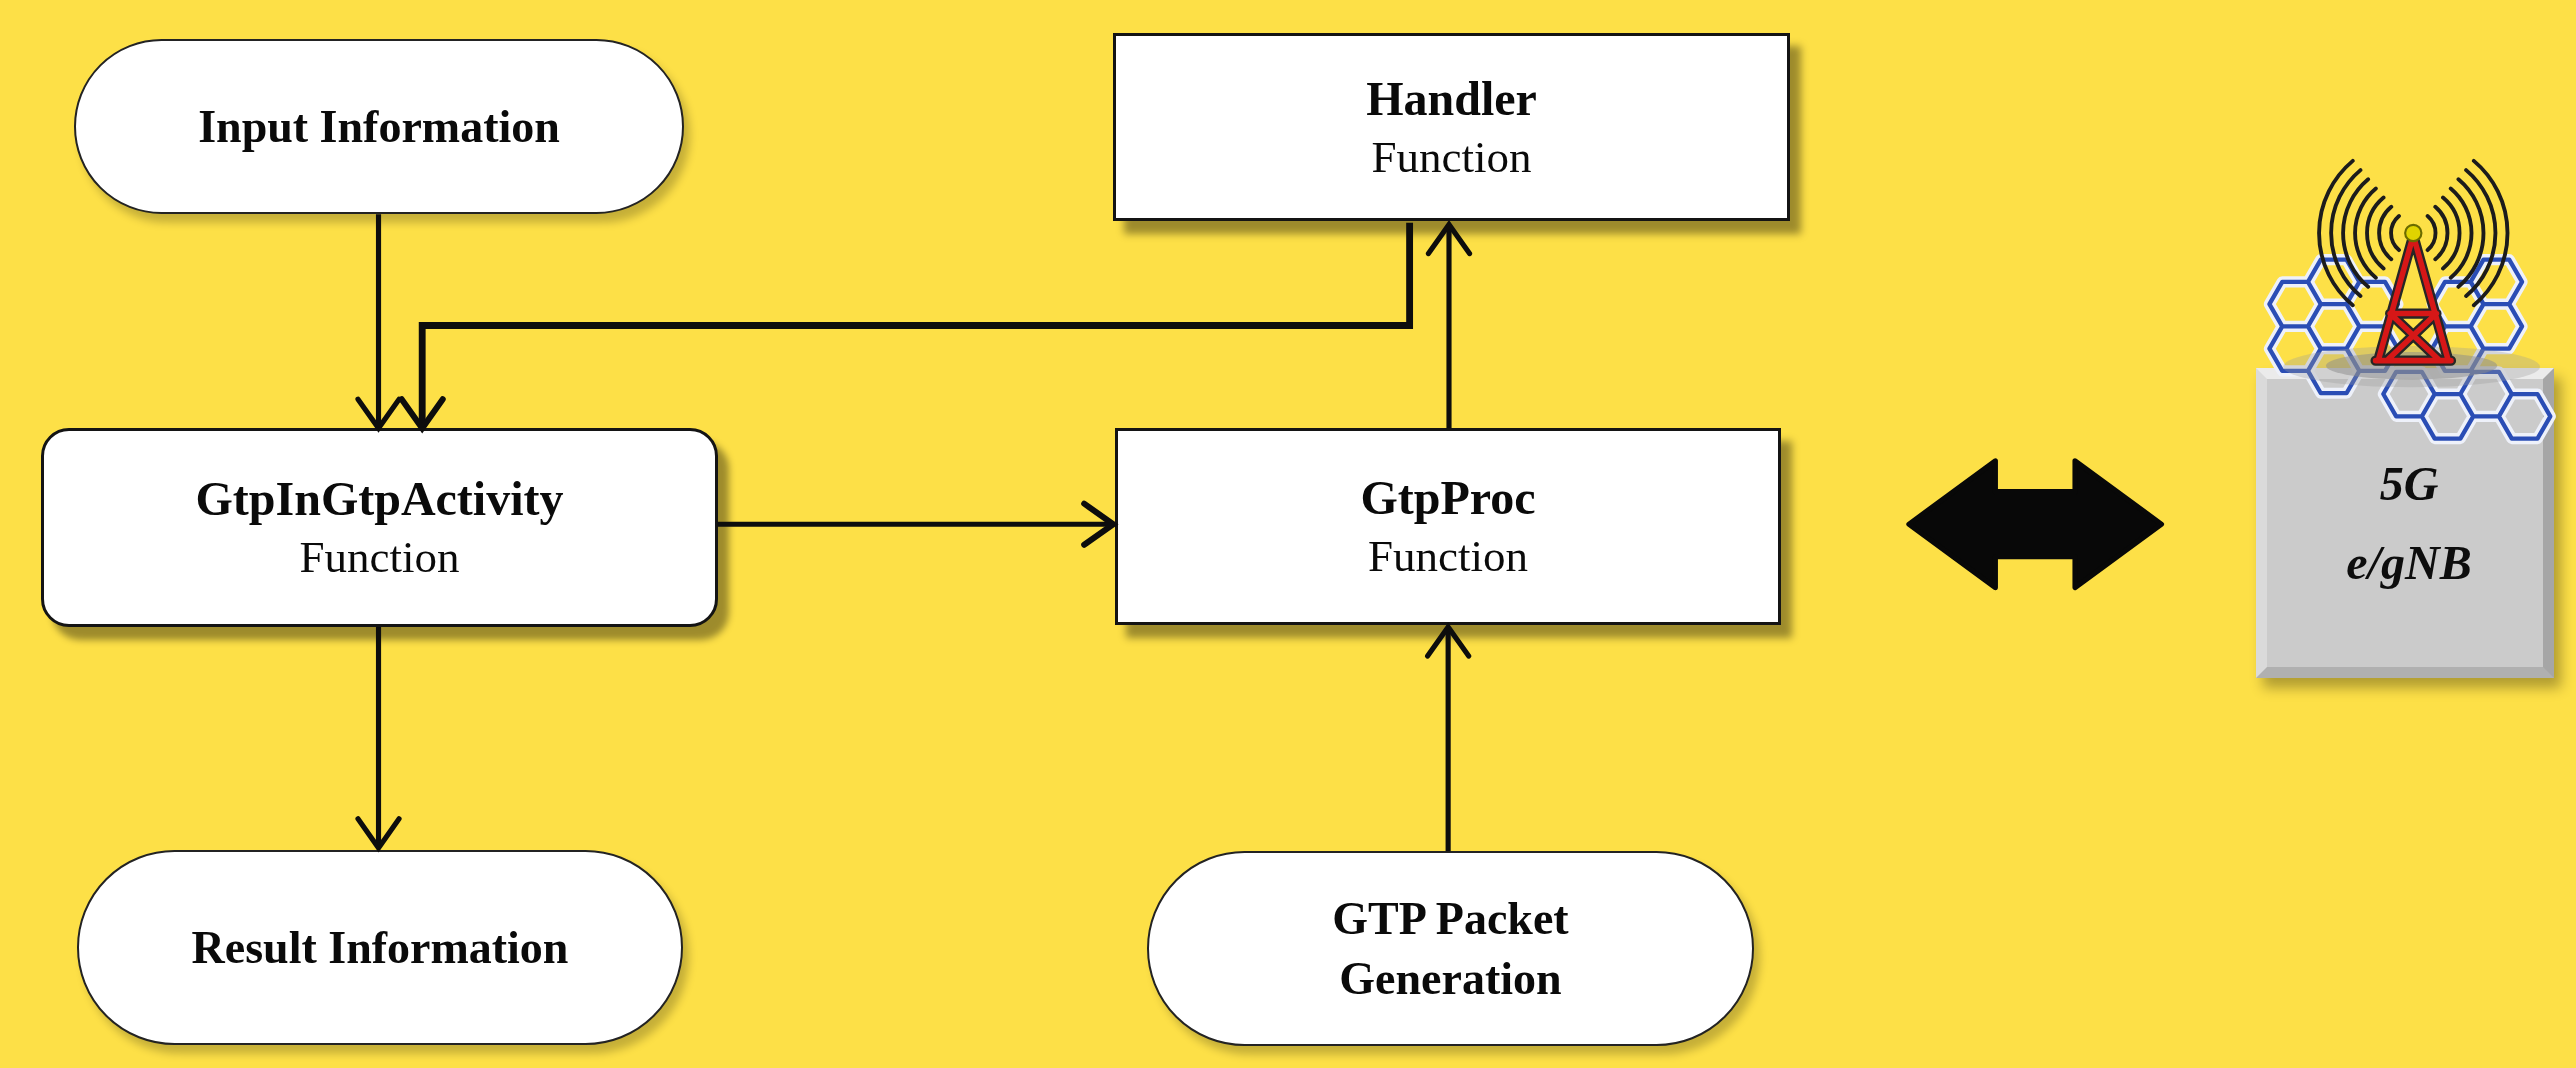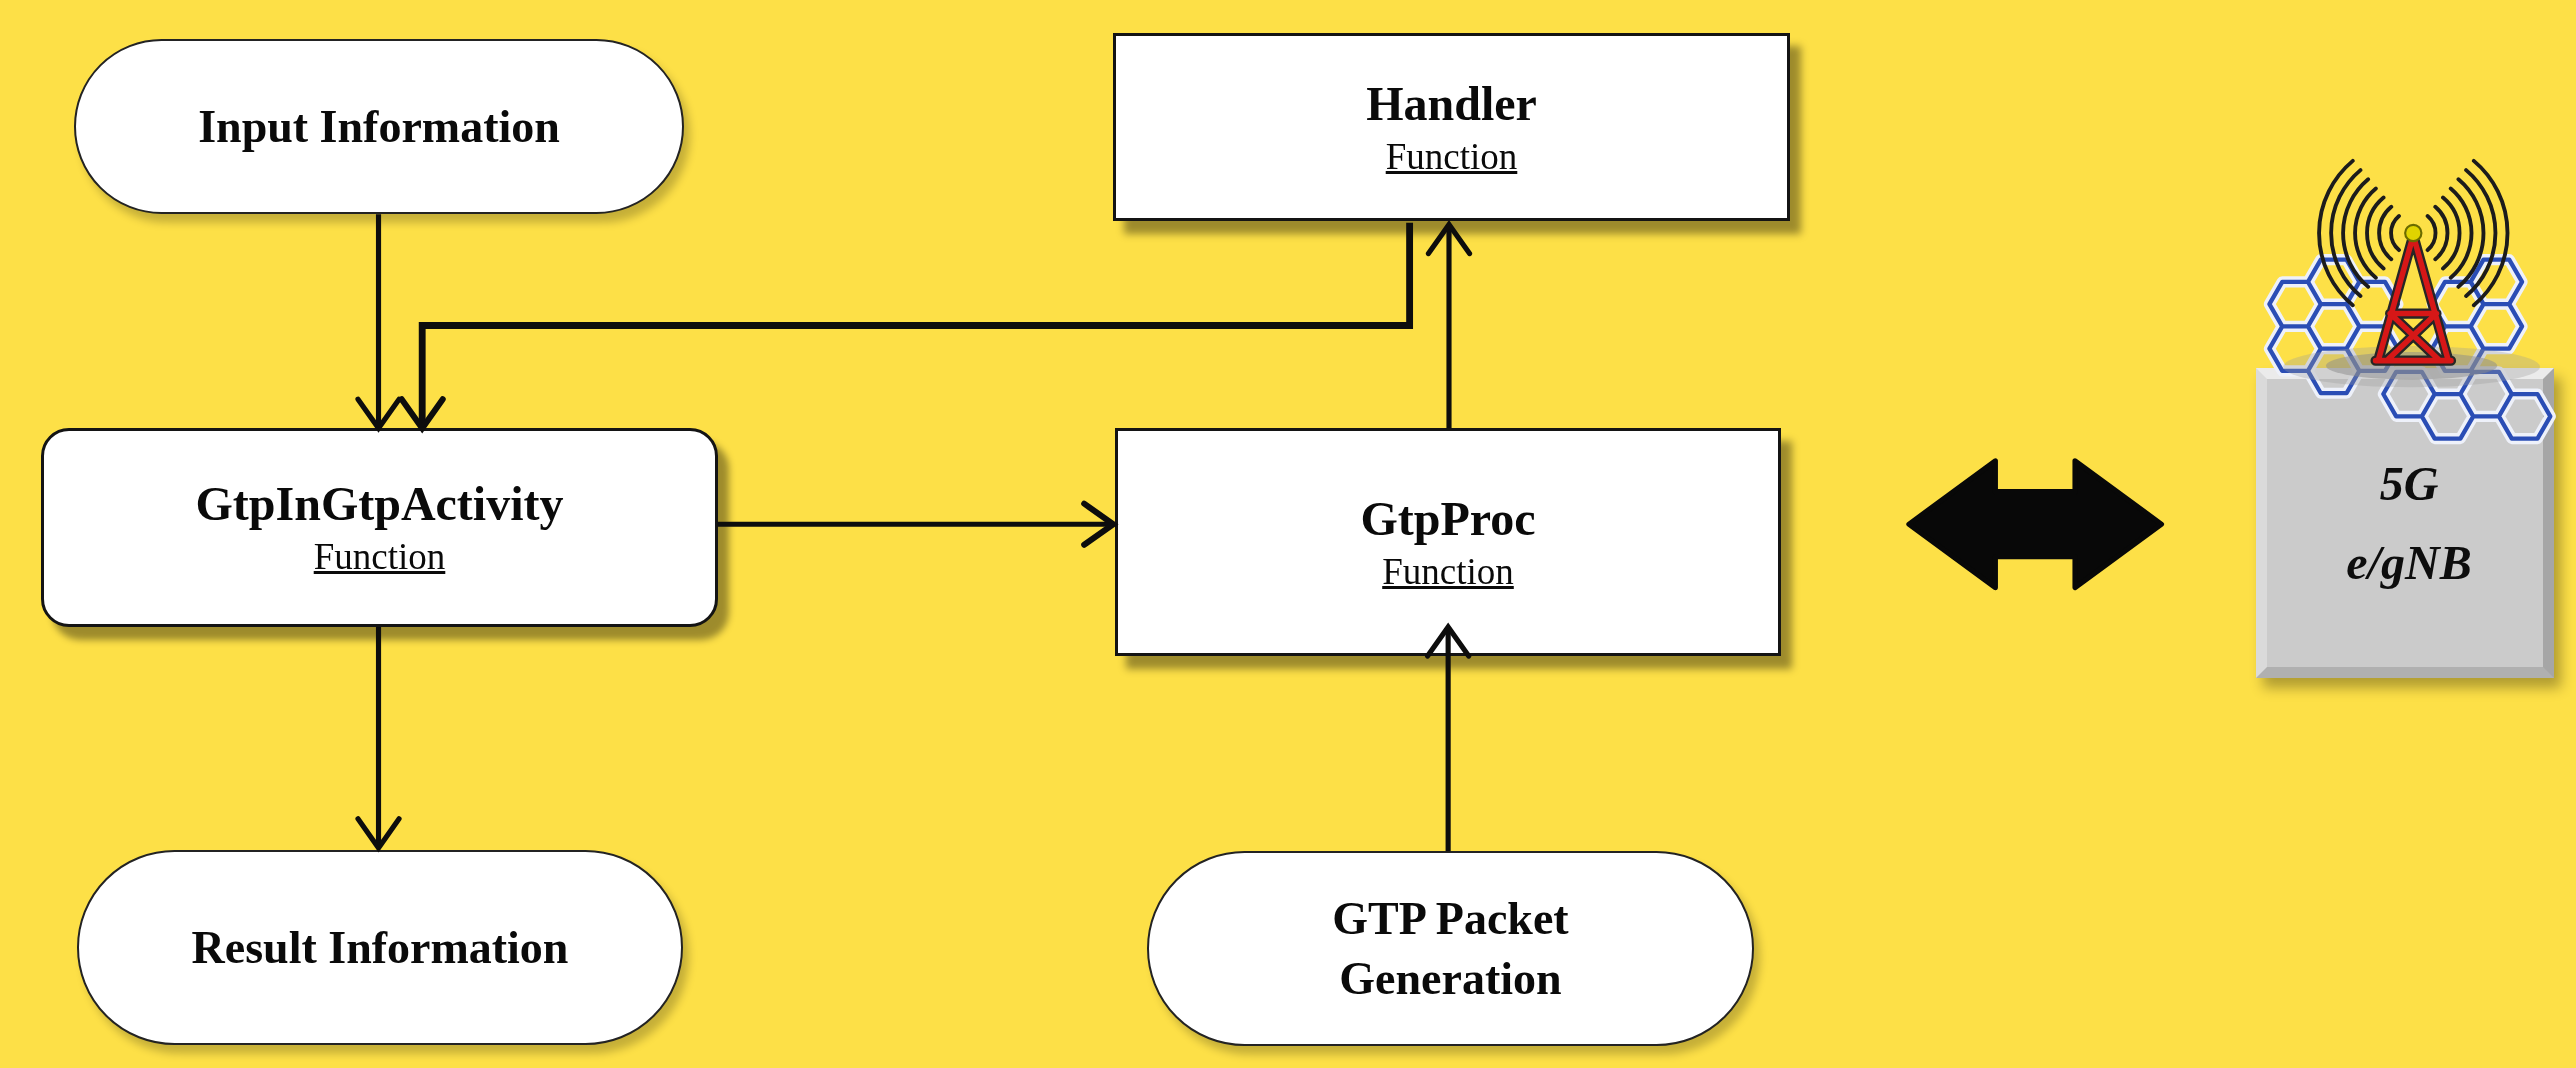--- a/index.html
+++ b/index.html
@@ -8,26 +8,26 @@
     font-family:"Liberation Serif","DejaVu Serif",serif;overflow:hidden;
   }
   .overlay{position:absolute;left:0;top:0;width:2576px;height:1069px;pointer-events:none;}
   .node{
     position:absolute;display:flex;flex-direction:column;align-items:center;justify-content:center;
     text-align:center;background:#ffffff;color:#0a0a0a;box-sizing:border-box;z-index:1;
   }
   .rect{border:3.4px solid #141414;box-shadow:11px 13px 7.7px rgba(0,0,0,0.38);}
   .stadium{border:2.6px solid #232323;border-radius:98px;box-shadow:6px 8.6px 8.6px rgba(0,0,0,0.22);}
   .title{font-weight:bold;font-size:48px;line-height:1.25;}
-  .subtitle{font-weight:normal;font-size:37px;line-height:1.25;text-decoration:underline;}
+  .subtitle{font-weight:normal;font-size:45px;line-height:1.25;}
   .label{font-weight:bold;font-size:46px;line-height:1.3;}
   #n-input   {left:74px;  top:39px;  width:610px; height:175px;}
   #n-handler {left:1113px;top:33px;  width:677px; height:188px;}
   #n-gtpingtp{left:41px;  top:428px; width:677px; height:199px;border-radius:28px;}
-  #n-gtpproc {left:1115px;top:428px; width:666px; height:228px;}
+  #n-gtpproc {left:1115px;top:428px; width:666px; height:197px;}
   #n-result  {left:77px;  top:850px; width:606px; height:195px;}
   #n-packet  {left:1147px;top:851px; width:607px; height:195px;}
   .enb{
     position:absolute;left:2256px;top:368px;width:298px;height:310px;box-sizing:border-box;
     background:#cbcbcb;border-style:solid;border-width:11px;
     border-color:#ebebeb #a6a6a6 #b0b0b0 #dadada;
     box-shadow:6.9px 10.3px 12px rgba(0,0,0,0.30);
     display:flex;flex-direction:column;align-items:center;justify-content:center;gap:31px;z-index:1;padding-left:8px;
   }
   .enb .bs-line{font-style:italic;font-weight:bold;font-size:48px;color:#0d0d0d;line-height:1;}

